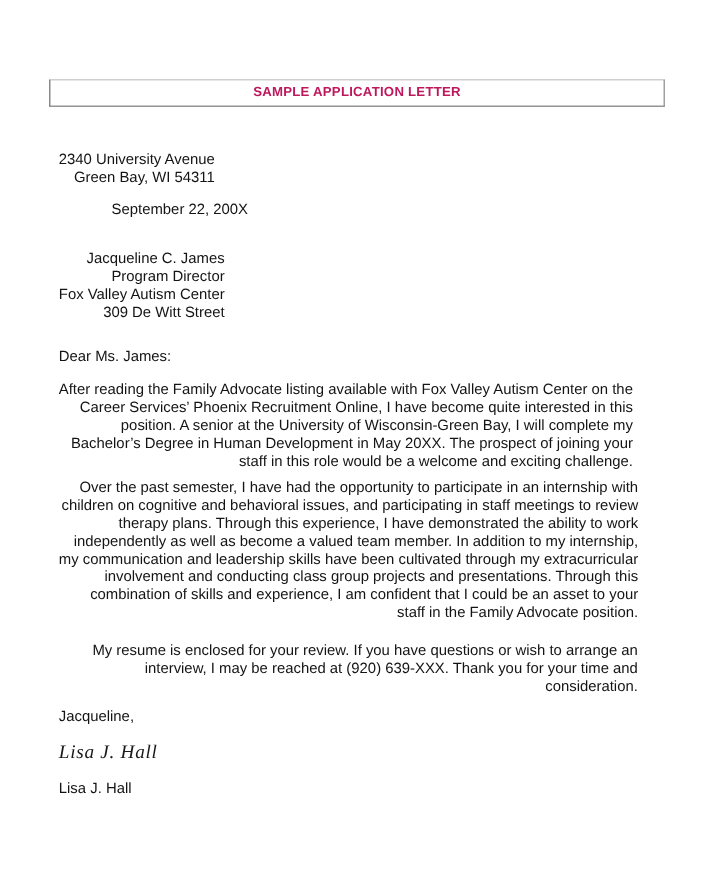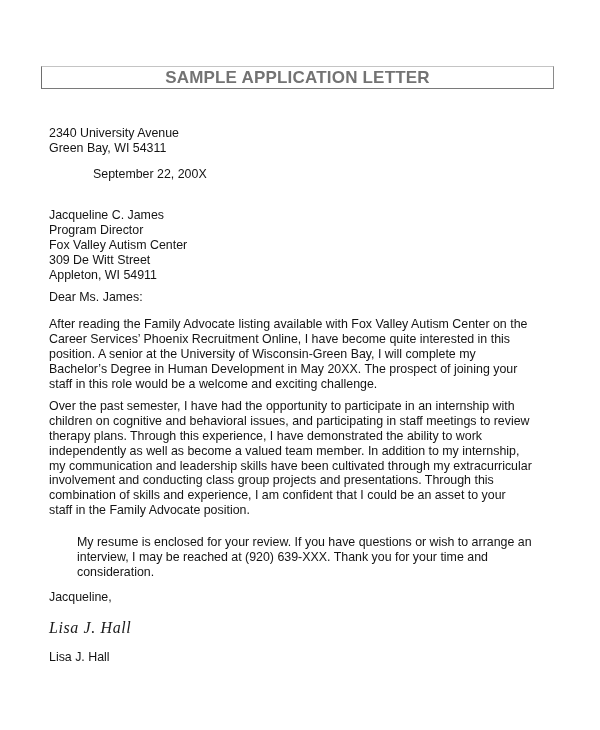--- a/index.html
+++ b/index.html
@@ -29,32 +29,33 @@
       border-top: 1px solid #c4c4c4;
       border-right: 1px solid #8a8a8a;
       border-bottom: 1px solid #7a7a7a;
       border-left: 1px solid #6e6e6e;
       box-sizing: content-box;
       text-align: center;
     }
     .title-text {
       font-family: "Liberation Sans", sans-serif;
       font-weight: bold;
-      font-size: 17px;
+      font-size: 11px;
       line-height: 21px;
       letter-spacing: 0.2px;
-      color: #737373;
+      color: #be185d;
     }
     .block {
       position: absolute;
       left: 49px;
       font-size: 12.4px;
       line-height: 14.9px;
       color: #141414;
       white-space: nowrap;
+      text-align: right;
     }
     .line { display: block; height: 14.9px; }
     .signature {
       position: absolute;
       left: 49px;
       top: 619px;
       font-family: "Liberation Serif", serif;
       font-style: italic;
       font-size: 16px;
       color: #1a1a1a;
@@ -77,21 +78,20 @@
 
   <div class="block" style="top:167px;margin-left:44px;">
     <span class="line">September 22, 200X</span>
   </div>
 
   <div class="block" style="top:208px;">
     <span class="line">Jacqueline C. James</span>
     <span class="line">Program Director</span>
     <span class="line">Fox Valley Autism Center</span>
     <span class="line">309 De Witt Street</span>
-    <span class="line">Appleton, WI  54911</span>
   </div>
 
   <div class="block" style="top:290px;">
     <span class="line">Dear Ms. James:</span>
   </div>
 
   <div class="block" style="top:317px;">
     <span class="line">After reading the Family Advocate listing available with Fox Valley Autism Center on the</span>
     <span class="line">Career Services’ Phoenix Recruitment Online, I have become quite interested in this</span>
     <span class="line">position. A senior at the University of Wisconsin-Green Bay, I will complete my</span>

